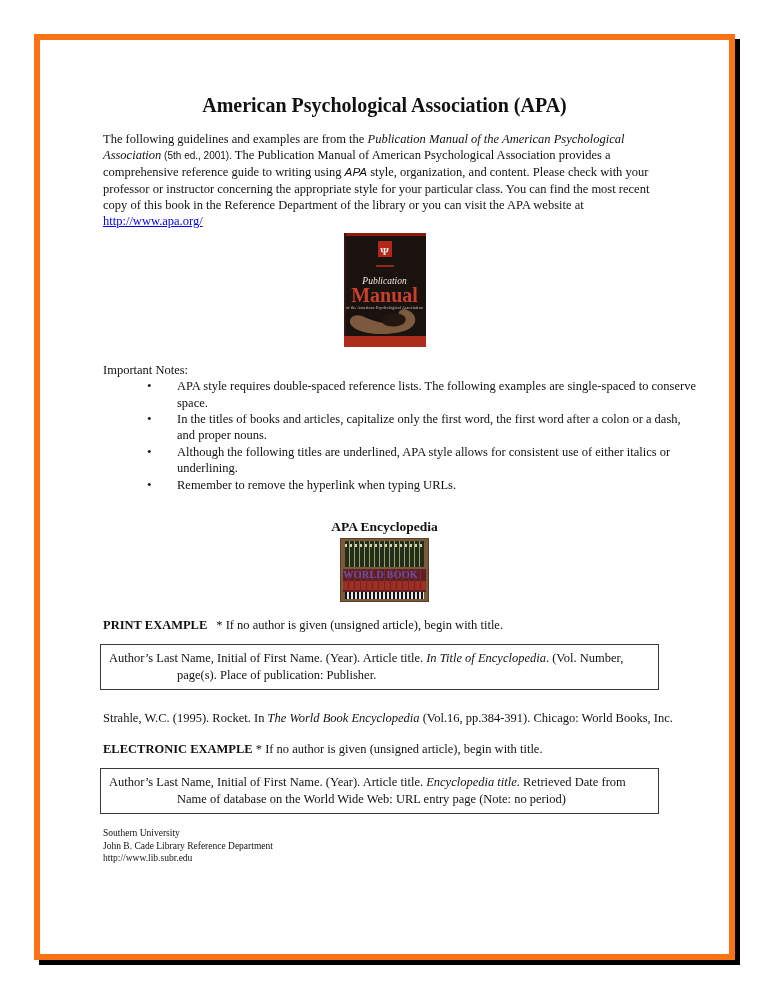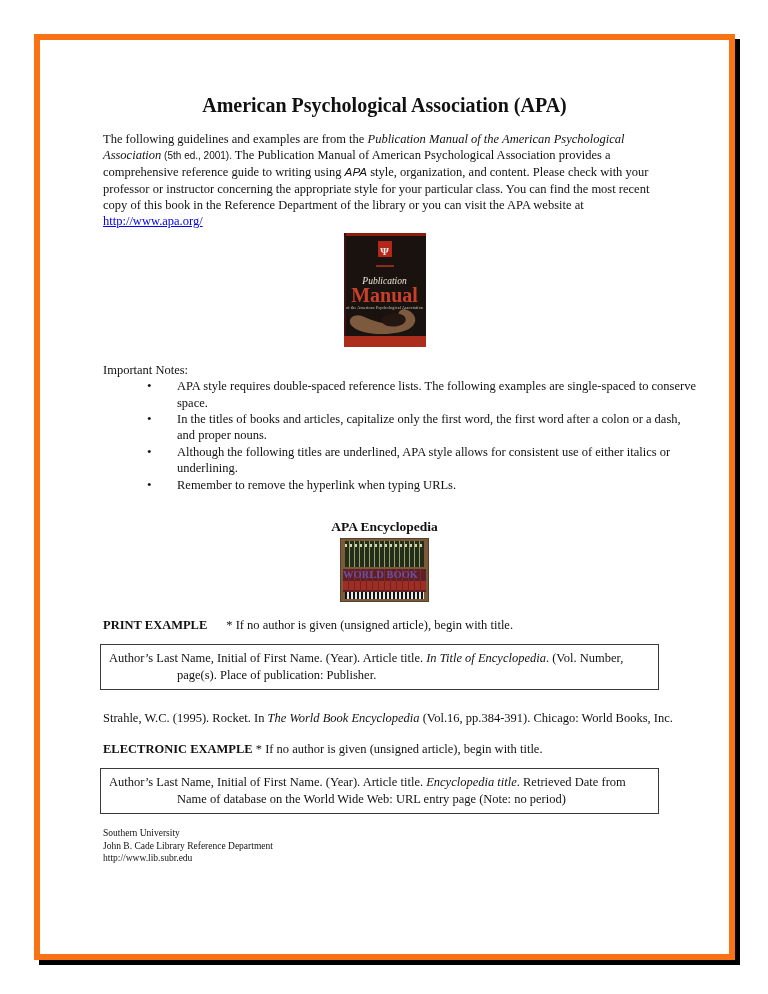--- a/index.html
+++ b/index.html
@@ -52,21 +52,21 @@
     background:repeating-linear-gradient(90deg,#5e1f26 0px,#5e1f26 5px,#7b2b30 5px,#7b2b30 6px);}
   .ency-midrow::after{content:"";position:absolute;bottom:2px;left:0;right:0;height:9px;
     background:repeating-linear-gradient(90deg,#a23126 0px,#a23126 5px,#7e1d15 5px,#7e1d15 6px);opacity:0.9;}
   .wb-text{position:absolute;top:0;left:0;width:100%;text-align:left;
     font-weight:bold;font-size:10.5px;line-height:12px;color:#6d4f9e;letter-spacing:0px;z-index:2;}
   .ency-botrow{position:absolute;bottom:2px;left:4px;right:4px;height:7px;
     background:repeating-linear-gradient(90deg,#121212 0px,#121212 2px,#e9e9e9 2px,#e9e9e9 4px);}
 
   .example-line{margin:15px 40px 0 63px;font-size:12.5px;line-height:16px;}
   .example-label{font-weight:bold;}
-  .gap-wide{margin-right:19px;}
+  .gap-wide{margin-right:9px;}
 
   .cite-box{margin:11px 70px 0 60px;border:1px solid #3a3a3a;padding:5px 8px 6px 8px;
     font-size:12.5px;line-height:16.5px;}
   .cite-box p{margin:0;padding-left:68px;text-indent:-68px;}
 
   .citation{margin:20px 28px 0 63px;font-size:12.5px;line-height:16.3px;padding-left:45px;text-indent:-45px;}
   .citation.garrison{margin-top:13px;}
 
   .footer{margin:13px 15px 0 63px;font-size:9.5px;line-height:12.5px;}
 </style>

